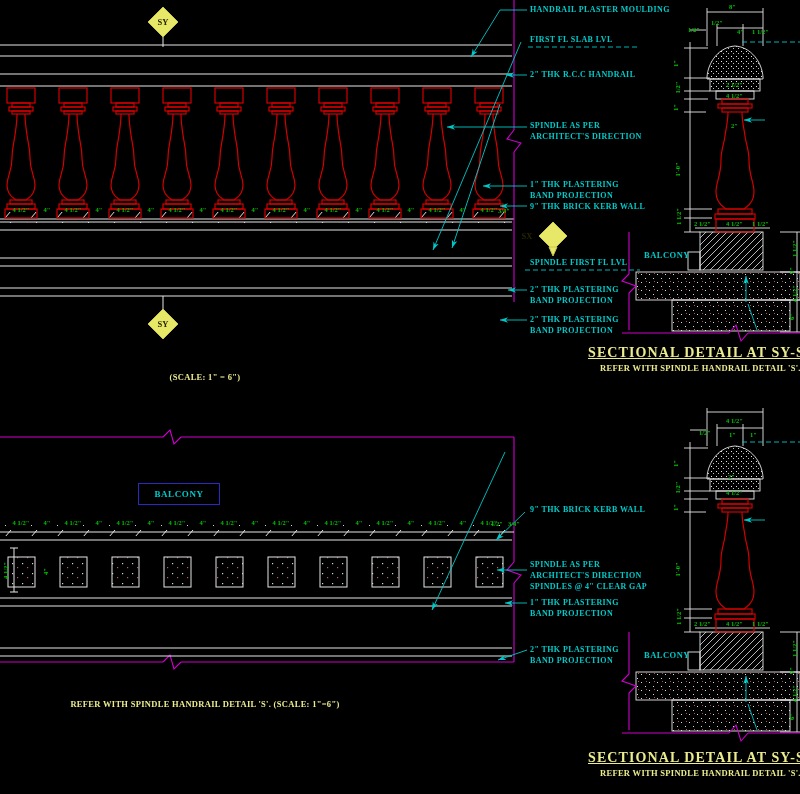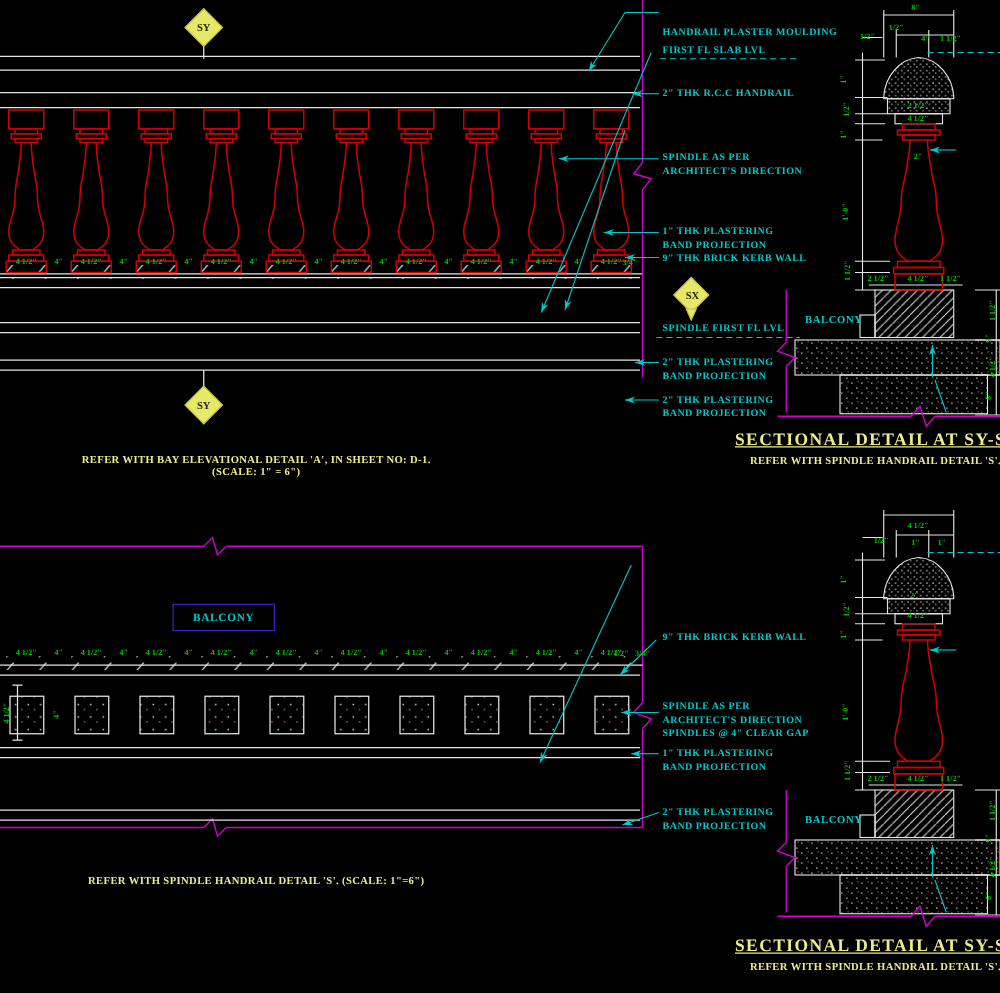--- a/index.html
+++ b/index.html
@@ -185,21 +185,21 @@
     <path d="M527,570 L497,570" marker-end="url(#arr)"></path>
     <path d="M527,603 L505,603" marker-end="url(#arr)"></path>
     <path d="M527,650 L498,660" marker-end="url(#arr)"></path>
     <path d="M505,452 L432,610" marker-end="url(#arr)"></path>
   </g>
 
   <use href="#secGeom"></use>
   <use href="#secGeom" transform="translate(0,400)"></use>
 </svg>
 
-<div class="lbl" style="left:530px;top:21px">HANDRAIL PLASTER MOULDING</div>
+<div class="lbl" style="left:530px;top:5px">HANDRAIL PLASTER MOULDING</div>
 <div class="lbl" style="left:530px;top:35px">FIRST FL SLAB LVL</div>
 <div class="lbl" style="left:530px;top:70px">2" THK R.C.C HANDRAIL</div>
 <div class="lbl" style="left:530px;top:121px">SPINDLE AS PER</div>
 <div class="lbl" style="left:530px;top:132px">ARCHITECT'S DIRECTION</div>
 <div class="lbl" style="left:530px;top:180px">1" THK PLASTERING</div>
 <div class="lbl" style="left:530px;top:191px">BAND PROJECTION</div>
 <div class="lbl" style="left:530px;top:202px">9" THK BRICK KERB WALL</div>
 <div class="lbl" style="left:530px;top:258px">SPINDLE FIRST FL LVL</div>
 <div class="lbl" style="left:530px;top:285px">2" THK PLASTERING</div>
 <div class="lbl" style="left:530px;top:296px">BAND PROJECTION</div>
@@ -224,23 +224,22 @@
       <span>4"</span>
       <span>4 1/2"</span>
       <span>4"</span>
       <span>4 1/2"</span>
       <span>4"</span>
       <span>4 1/2"</span>
     </div>
 <div class="dimlab" style="left:498px;top:207px">3/4"</div>
 <div class="mark" style="left:153px;top:17px">SY</div>
 <div class="mark" style="left:153px;top:319px">SY</div>
-<div class="mark" style="left:544px;top:231px">SX</div>
-
-<div class="note center" style="left:40px;top:362px;width:330px">REFER WITH BAY ELEVATIONAL DETAIL 'A', IN SHEET NO: D-1.</div>
+<div class="mark" style="left:517px;top:231px">SX</div>
+
 <div class="note center" style="left:40px;top:372px;width:330px">(SCALE: 1" = 6")</div>
 
 <div class="balbox">BALCONY</div>
 <div class="lbl" style="left:530px;top:505px">9" THK BRICK KERB WALL</div>
 <div class="lbl" style="left:530px;top:560px">SPINDLE AS PER</div>
 <div class="lbl" style="left:530px;top:571px">ARCHITECT'S DIRECTION</div>
 <div class="lbl" style="left:530px;top:582px">SPINDLES @ 4" CLEAR GAP</div>
 <div class="lbl" style="left:530px;top:598px">1" THK PLASTERING</div>
 <div class="lbl" style="left:530px;top:609px">BAND PROJECTION</div>
 <div class="lbl" style="left:530px;top:645px">2" THK PLASTERING</div>

